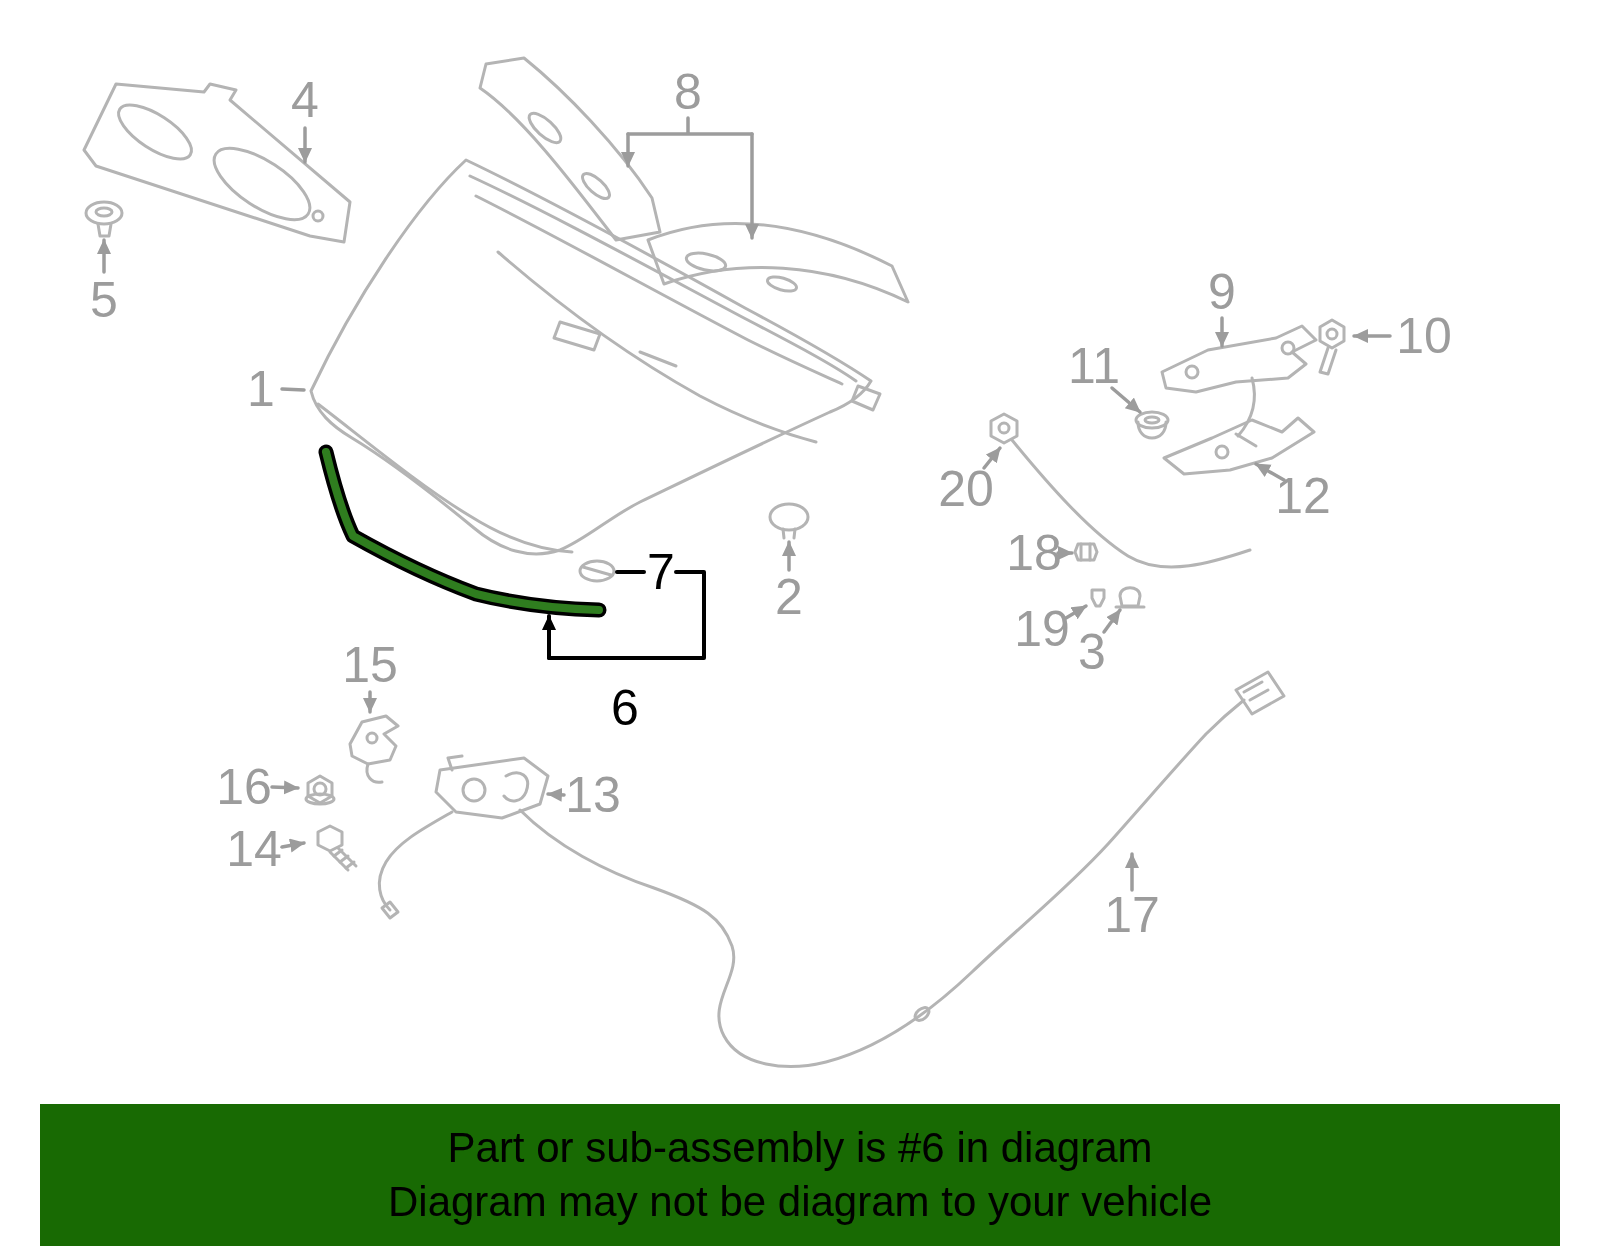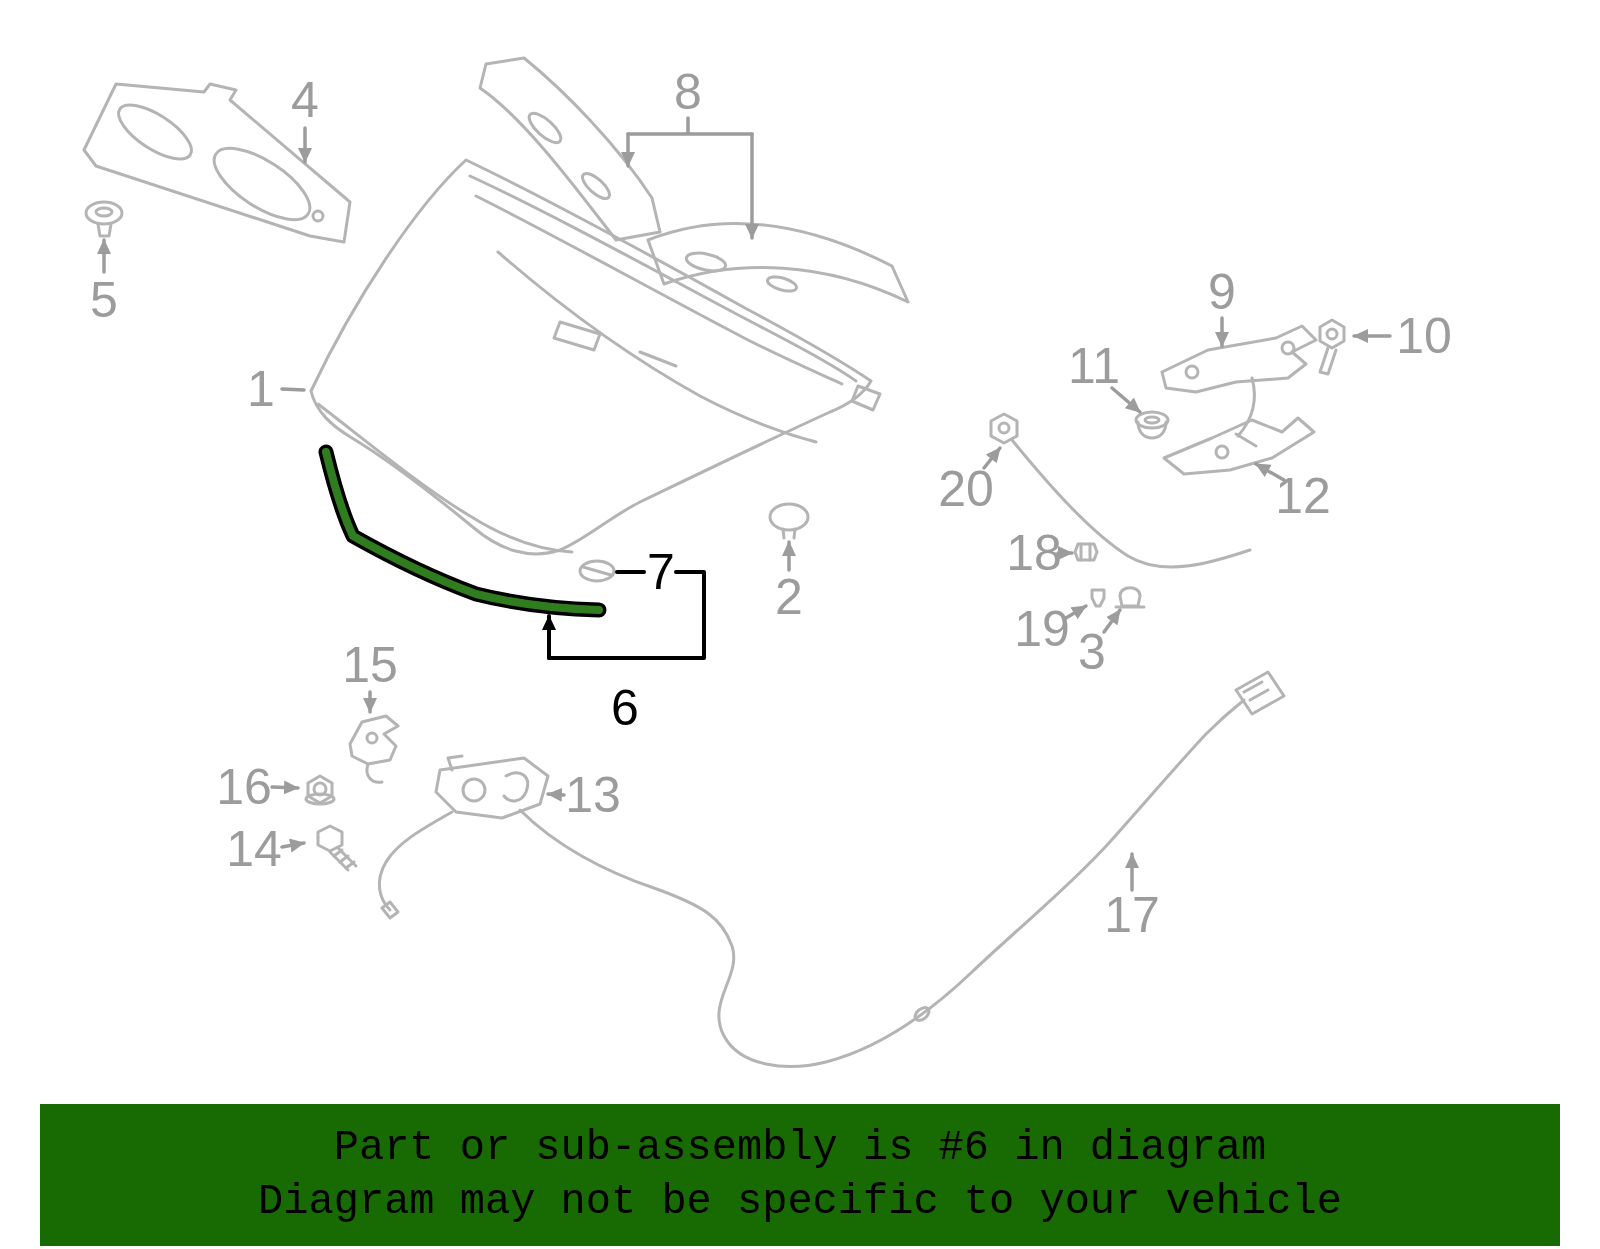--- a/index.html
+++ b/index.html
@@ -9,21 +9,21 @@
   .p{fill:none;stroke:var(--line-gray);stroke-width:3;stroke-linejoin:round;stroke-linecap:round;}
   .ld{fill:none;stroke:var(--label-gray);stroke-width:3.5;stroke-linecap:round;}
   .bl{fill:none;stroke:#000;stroke-width:4;stroke-linecap:round;stroke-linejoin:round;}
   .hl-o{fill:none;stroke:#000;stroke-width:15;stroke-linecap:round;stroke-linejoin:round;}
   .hl{fill:none;stroke:var(--highlight);stroke-width:8;stroke-linecap:round;stroke-linejoin:round;}
   text.lbl{font-family:"Liberation Sans",sans-serif;font-size:50px;fill:var(--label-gray);text-anchor:middle;}
   text.lbl.black{fill:#000;}
   .banner{position:absolute;left:40px;top:1104px;width:1520px;height:142px;
           background:var(--banner-bg);display:flex;flex-direction:column;
           justify-content:center;align-items:center;gap:4px;}
-  .banner div{color:#000;font-size:42px;line-height:1.2;white-space:nowrap;font-family:Liberation Mono, monospace;}
+  .banner div{color:#000;font-size:42px;line-height:1.2;white-space:nowrap;}
 </style>
 </head>
 <body>
 
 <div class="stage">
 
   <svg width="1600" height="1104" viewBox="0 0 1600 1104">
     <defs>
       <marker id="ah" markerUnits="userSpaceOnUse" markerWidth="20" markerHeight="16" refX="14" refY="7" orient="auto">
         <path d="M0,0 L15,7 L0,14 Z" style="fill:var(--label-gray)"></path>
@@ -206,16 +206,16 @@
       <text class="lbl" x="370" y="682">15</text>
       <text class="lbl" x="244" y="804">16</text>
       <text class="lbl" x="254" y="866">14</text>
       <text class="lbl" x="593" y="812">13</text>
       <text class="lbl" x="1132" y="932">17</text>
     </g>
   </svg>
 
   <div class="banner">
     <div>Part or sub-assembly is #6 in diagram</div>
-    <div>Diagram may not be specific to your vehicle</div>
+    <div>Diagram may not be diagram to your vehicle</div>
   </div>
 
 </div>
 
 </body></html>

